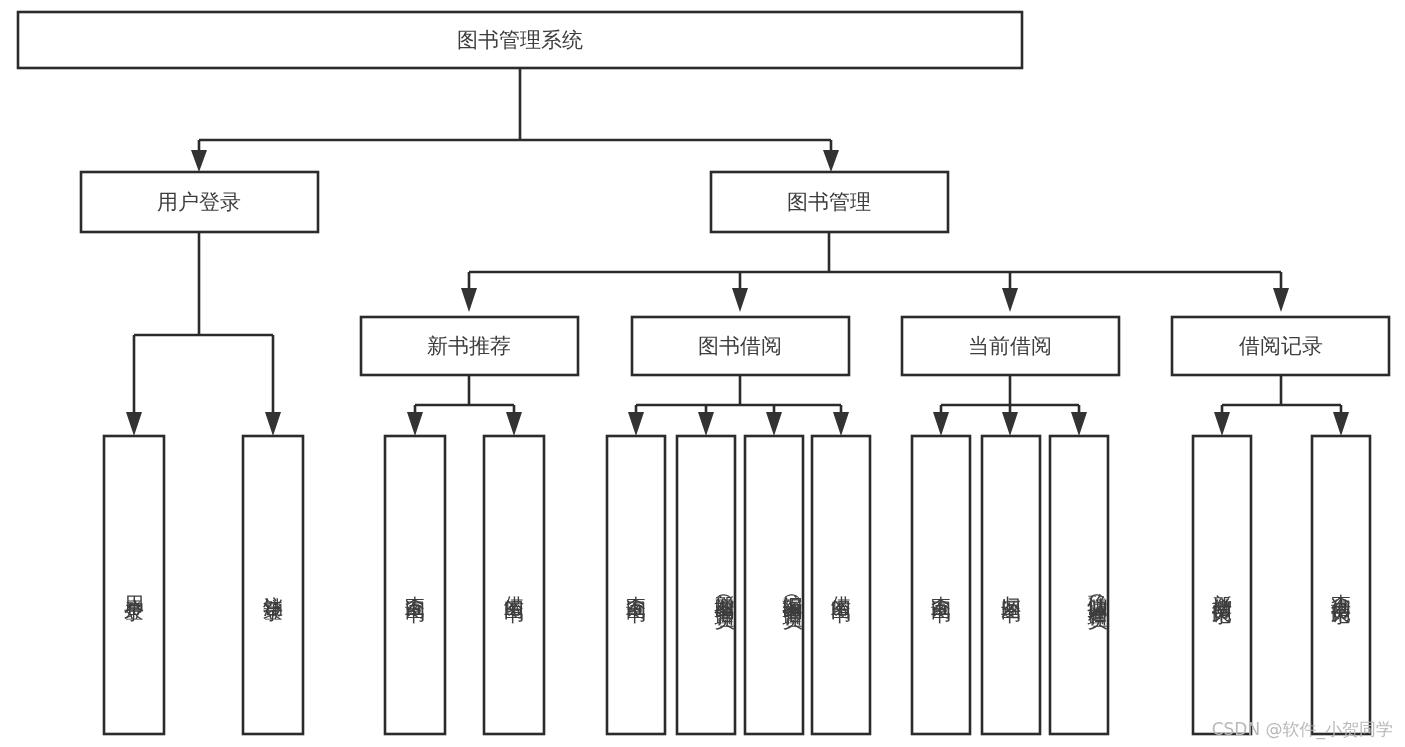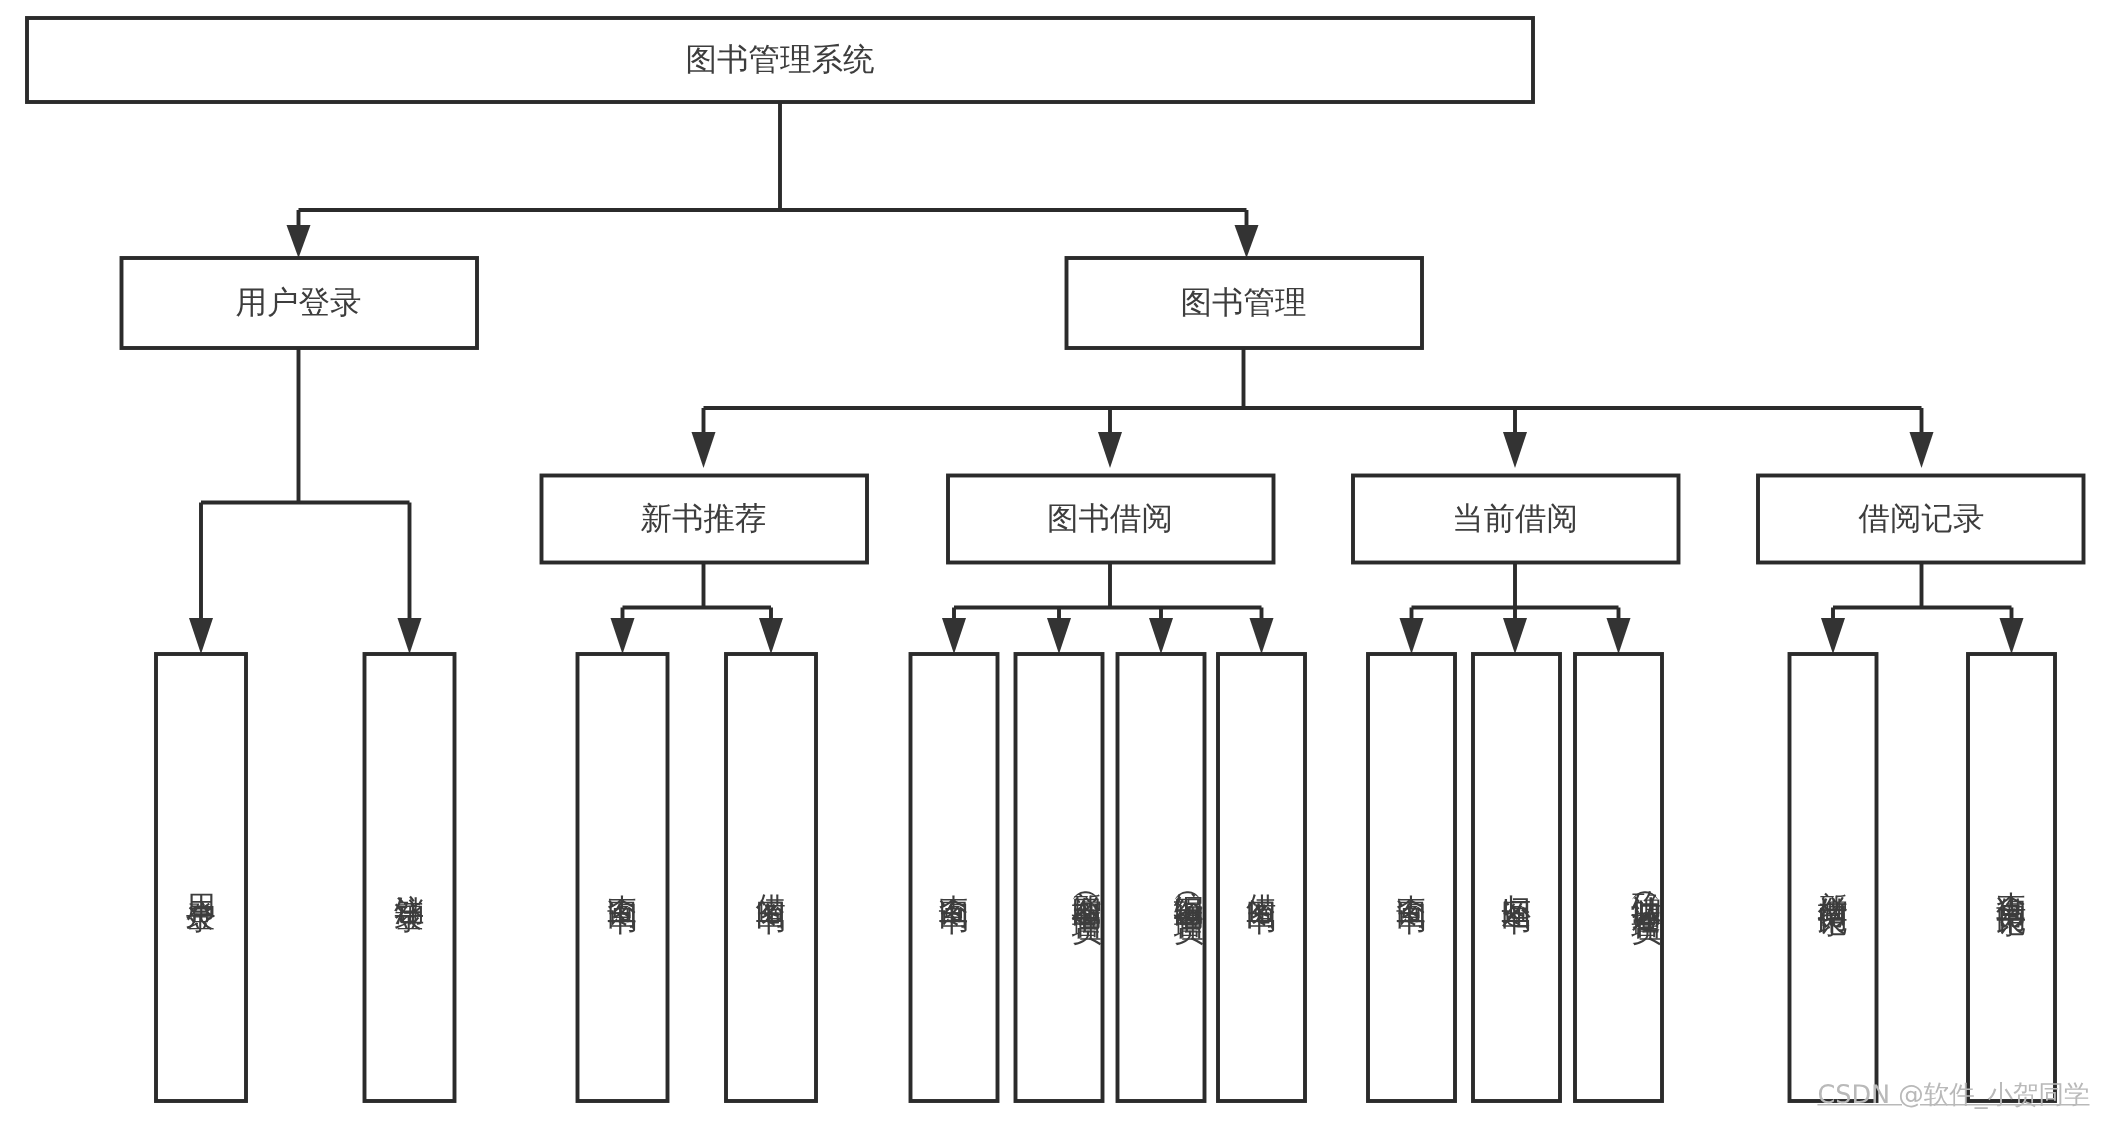--- a/index.html
+++ b/index.html
@@ -226,15 +226,15 @@
   <div class="vlabel" style="left:745px; top:436px; width:58px; height:298px; align-items:flex-start; padding-top:8px; box-sizing:border-box;">编辑图书（管理员）</div>
   <div class="vlabel" style="left:812px; top:436px; width:58px; height:298px;">借阅图书</div>
 
   <div class="vlabel" style="left:912px; top:436px; width:58px; height:298px;">查询图书</div>
   <div class="vlabel" style="left:982px; top:436px; width:58px; height:298px;">归还图书</div>
   <div class="vlabel" style="left:1050px; top:436px; width:58px; height:298px; align-items:flex-start; padding-top:8px; box-sizing:border-box;">确认归还（管理员）</div>
 
   <div class="vlabel" style="left:1193px; top:436px; width:58px; height:298px;">新增借阅记录</div>
   <div class="vlabel" style="left:1312px; top:436px; width:58px; height:298px;">查询借阅记录</div>
 
-  <div class="watermark" style="right:12px; bottom:6px;text-decoration:underline;">CSDN @软件_小贺同学</div>
+  <div class="watermark" style="right:12px; bottom:6px;">CSDN @软件_小贺同学</div>
 
 </div>
 
 </body></html>

